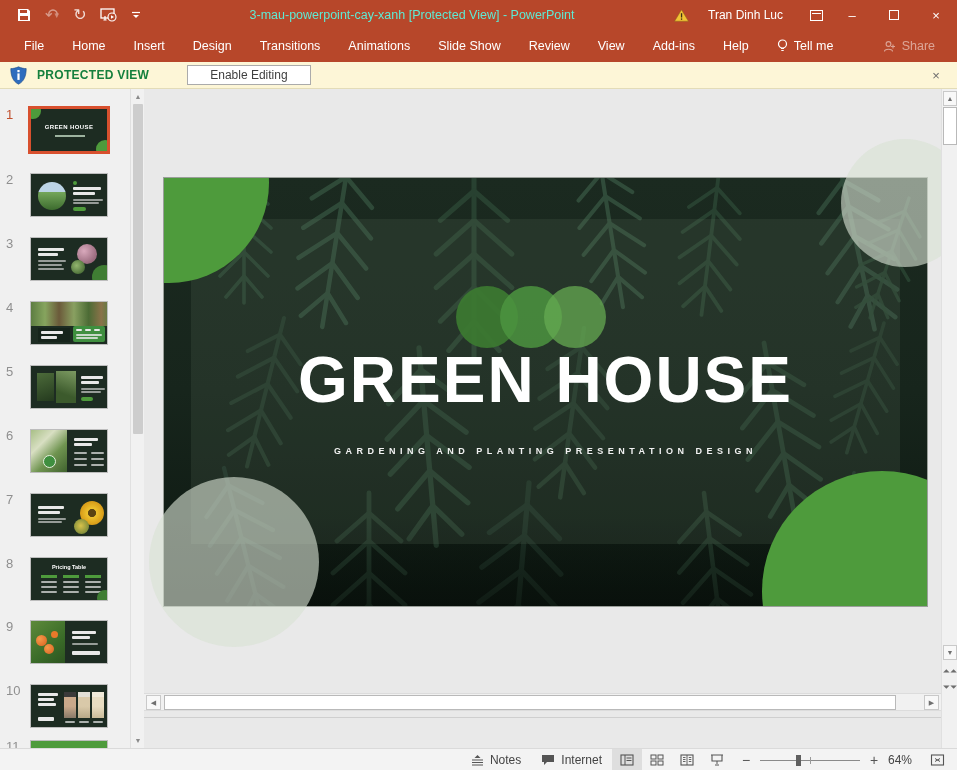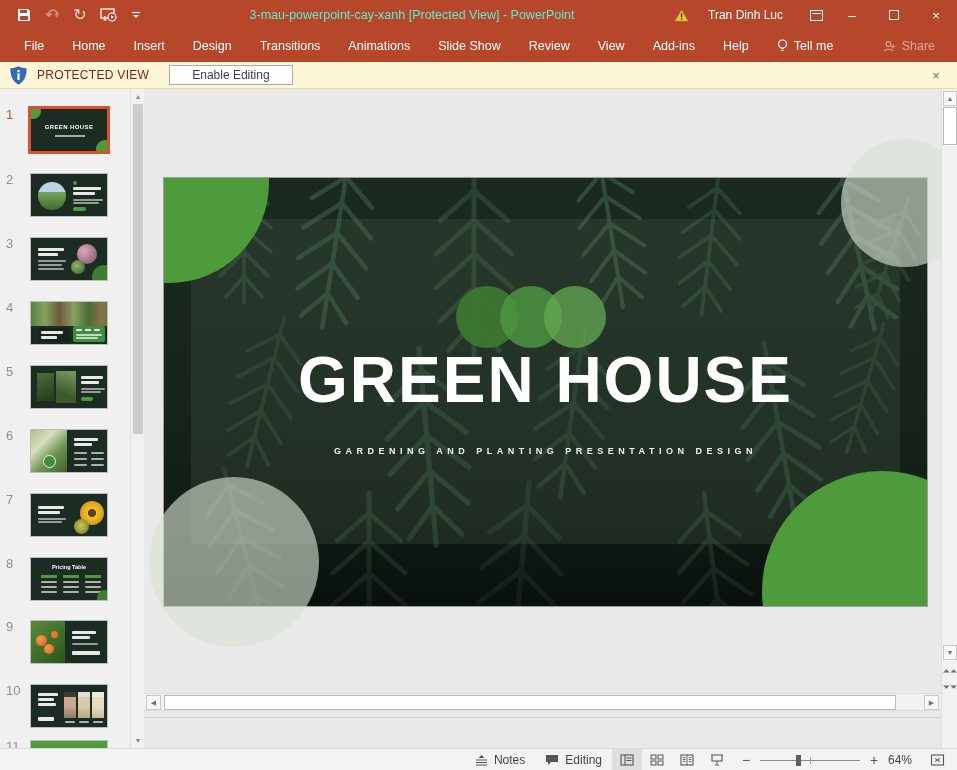--- a/index.html
+++ b/index.html
@@ -33,21 +33,21 @@
   .tab { padding:0 14px; height:32px; display:flex; align-items:center; white-space:nowrap; }
   .tab:first-child { margin-left:10px; }
   .tellme { display:flex; align-items:center; gap:6px; padding:0 14px; }
   .share { margin-left:auto; margin-right:22px; display:flex; align-items:center; gap:6px; opacity:.5; }
 
   
   .banner { position:absolute; left:0; top:62px; width:957px; height:27px;
     background:#FDF6D7; border-bottom:1px solid #e3dcb8; display:flex; align-items:center;
     font-size:12px; color:#444; }
   .shield { margin:0 10px 0 10px; }
-  .banner-label { font-weight:normal; letter-spacing:.3px; margin-right:6px; color:#7f1d1d; }
+  .banner-label { font-weight:bold; letter-spacing:.3px; margin-right:24px; color:#15803d; }
   .banner-msg { color:#4a4a4a; }
   .enable-btn { margin-left:14px; height:20px; padding:0 22px; background:#fff;
     border:1px solid #ababab; font-size:12px; color:#3f3f3f; display:flex; align-items:center; }
   .banner-close { margin-left:auto; margin-right:12px; color:#6c6c6c; font-size:13px; width:18px;
     text-align:center; }
 
   
   .main { position:absolute; left:0; top:89px; width:957px; height:659px; display:flex; }
 
   
@@ -538,21 +538,21 @@
         <svg width="13" height="12" viewBox="0 0 13 12">
           <path d="M6.5 1 l3 3 h-6 z" fill="#555"></path>
             <path d="M1 6 h11 M1 8.5 h11 M1 11 h11" stroke="#555" stroke-width="1.1"></path>
         </svg>
         <span>Notes</span>
       </div>
       <div class="sb-item">
         <svg width="14" height="12" viewBox="0 0 14 12">
           <path d="M1 1 h12 v7 h-7 l-3 3 v-3 h-2 z" fill="#555"></path>
         </svg>
-        <span>Editing</span>
+        <span>Internet</span>
       </div>
       <div class="viewbtn sel">
         <svg width="14" height="12" viewBox="0 0 14 12">
             <rect x="1" y="1" width="12" height="10" fill="none" stroke="#555" stroke-width="1.1"></rect>
             <path d="M5 1 v10 M6.5 4 h5 M6.5 6.5 h5" stroke="#555" stroke-width="1"></path>
           </svg>
       </div>
       <div class="viewbtn">
         <svg width="14" height="12" viewBox="0 0 14 12">
             <rect x="1" y="1" width="5" height="4" fill="none" stroke="#555"></rect>

